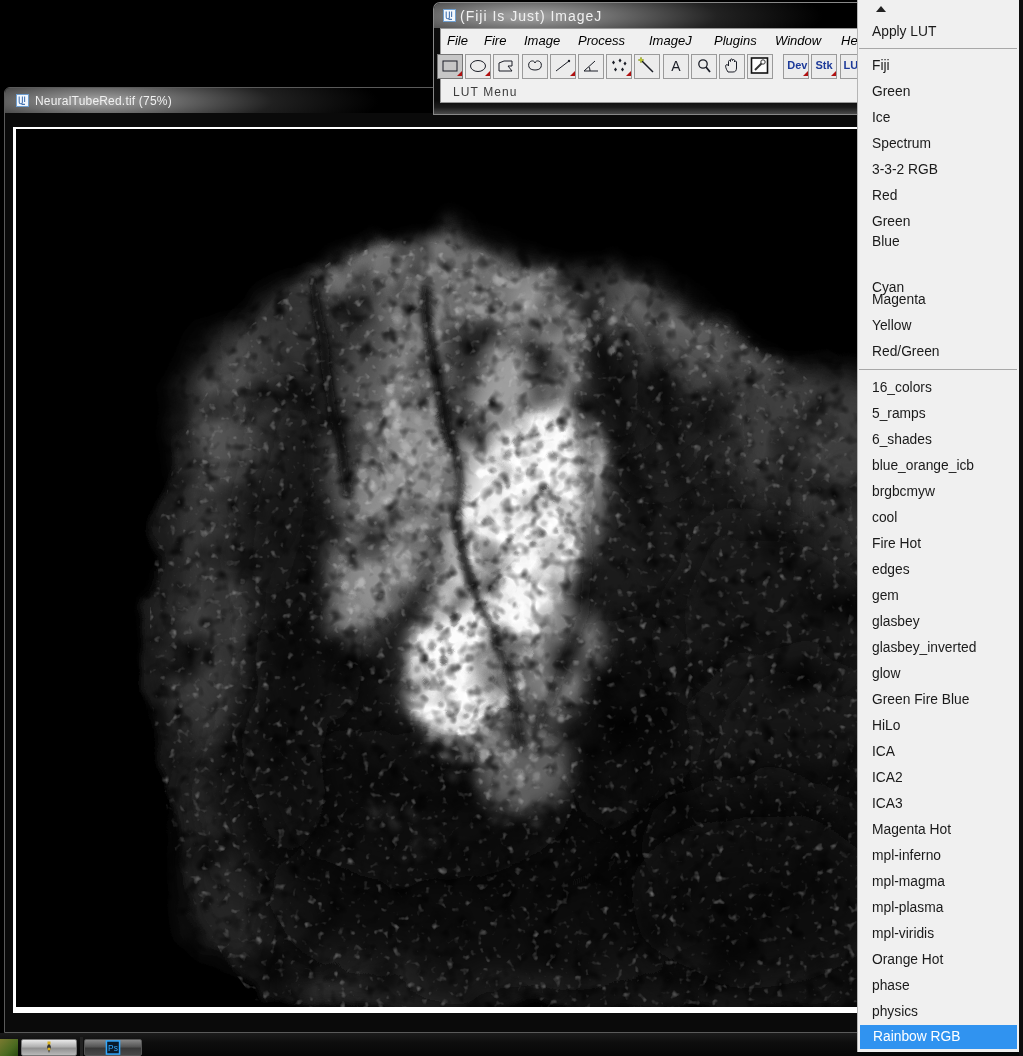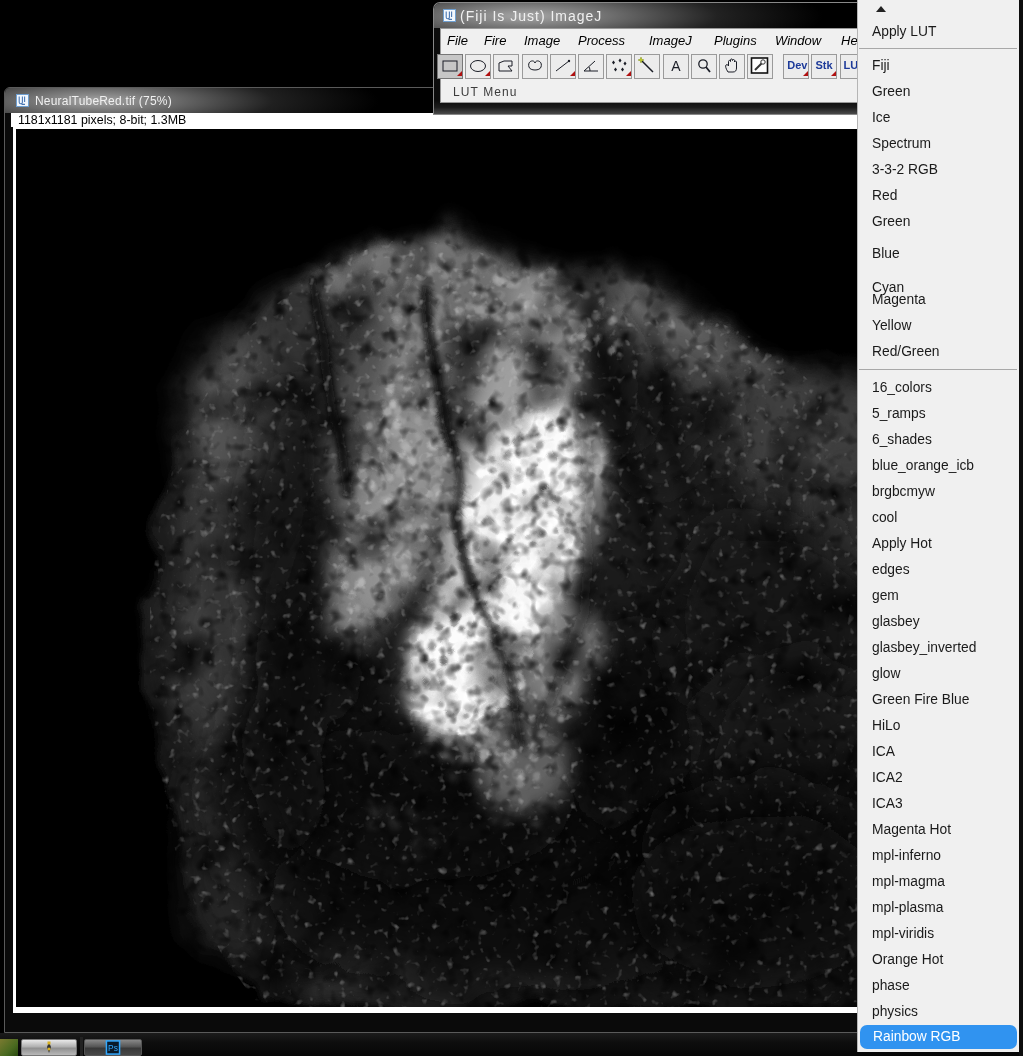--- a/index.html
+++ b/index.html
@@ -31,40 +31,39 @@
   #menubar span{position:absolute;top:4px;}
   #toolbar{position:absolute;left:-4px;top:24px;height:27px;width:100%;}
   .tbtn{position:absolute;top:1px;width:26px;height:25px;background:#ececec;
         border:1px solid #9a9a9a;box-sizing:border-box;}
   #status{position:absolute;left:12px;top:56px;font-size:12px;letter-spacing:1.1px;color:#3c3c3c;}
 
   #lutmenu{position:absolute;left:857px;top:0;width:186px;height:1052px;background:#f0f0f0;
            border-left:1px solid #b5b5b5;z-index:3;font-size:13.8px;color:#1a1a1a;box-sizing:border-box;}
   #lutmenu .mi{position:absolute;left:14px;}
   #lutmenu .sep{position:absolute;left:1px;width:158px;height:1px;background:#a8a8a8;}
-  #hilite{position:absolute;left:2px;top:1025px;width:157px;height:24px;background:#3093f0;border-radius:7px;}
+  #hilite{position:absolute;left:2px;top:1025px;width:157px;height:24px;background:#3093f0;}
   #hilite span{position:absolute;left:13px;top:4px;color:#fff;}
   #rightstrip{position:absolute;left:1019px;top:0;width:4px;height:1056px;background:#0d0d0d;z-index:4;}
   #taskbar{position:absolute;left:0;top:1033px;width:1023px;height:23px;z-index:0;
            background:linear-gradient(#1c1c1c,#0e0e0e 40%,#060606);}
 </style>
 </head>
 <body>
 
 <div id="imgwin">
   <div class="iframe"></div>
   <div id="imgtitle">
     <svg style="position:absolute;left:11px;top:6px" width="13" height="13" viewBox="0 0 13 13">
       <rect x="0" y="0" width="13" height="13" fill="#f2f7fd"></rect>
       <rect x="0.5" y="0.5" width="12" height="12" fill="none" stroke="#6f9fd0"></rect>
       <path d="M3.2 2.6 v5.6 a1.6 1.6 0 0 0 3.2 0 v-5.6 M8.6 2.6 v5.4 M5.6 10.4 h3.4" stroke="#4a78b4" stroke-width="1.1" fill="none"></path>
     </svg>
     <span class="ttext">NeuralTubeRed.tif (75%)</span>
   </div>
-  <div id="infobar">1181x1181 pixels; 8-bit; 1.3MB</div>
   <div id="canvasbox">
       <div id="canvas">
 <svg width="844" height="878" viewBox="0 0 844 878" style="position:absolute;left:0;top:0">
 <defs>
 <filter id="b1" x="-60%" y="-60%" width="220%" height="220%">
               <feGaussianBlur stdDeviation="1.3"></feGaussianBlur>
             </filter>
 <filter id="b3" x="-60%" y="-60%" width="220%" height="220%">
               <feGaussianBlur stdDeviation="3"></feGaussianBlur>
             </filter>
@@ -1340,33 +1339,33 @@
     </svg>
 <div class="mi" style="top:24px">Apply LUT</div>
 <div class="sep" style="top:48px"></div>
 <div class="mi" style="top:58px">Fiji</div>
 <div class="mi" style="top:84px">Green</div>
 <div class="mi" style="top:110px">Ice</div>
 <div class="mi" style="top:136px">Spectrum</div>
 <div class="mi" style="top:162px">3-3-2 RGB</div>
 <div class="mi" style="top:188px">Red</div>
 <div class="mi" style="top:214px">Green</div>
-<div class="mi" style="top:246px">Blue</div>
+<div class="mi" style="top:234px">Blue</div>
 <div class="mi" style="top:280px">Cyan</div>
 <div class="mi" style="top:292px">Magenta</div>
 <div class="mi" style="top:318px">Yellow</div>
 <div class="mi" style="top:344px">Red/Green</div>
 <div class="sep" style="top:369px"></div>
 <div class="mi" style="top:380px">16_colors</div>
 <div class="mi" style="top:406px">5_ramps</div>
 <div class="mi" style="top:432px">6_shades</div>
 <div class="mi" style="top:458px">blue_orange_icb</div>
 <div class="mi" style="top:484px">brgbcmyw</div>
 <div class="mi" style="top:510px">cool</div>
-<div class="mi" style="top:536px">Apply Hot</div>
+<div class="mi" style="top:536px">Fire Hot</div>
 <div class="mi" style="top:562px">edges</div>
 <div class="mi" style="top:588px">gem</div>
 <div class="mi" style="top:614px">glasbey</div>
 <div class="mi" style="top:640px">glasbey_inverted</div>
 <div class="mi" style="top:666px">glow</div>
 <div class="mi" style="top:692px">Green Fire Blue</div>
 <div class="mi" style="top:718px">HiLo</div>
 <div class="mi" style="top:744px">ICA</div>
 <div class="mi" style="top:770px">ICA2</div>
 <div class="mi" style="top:796px">ICA3</div>

